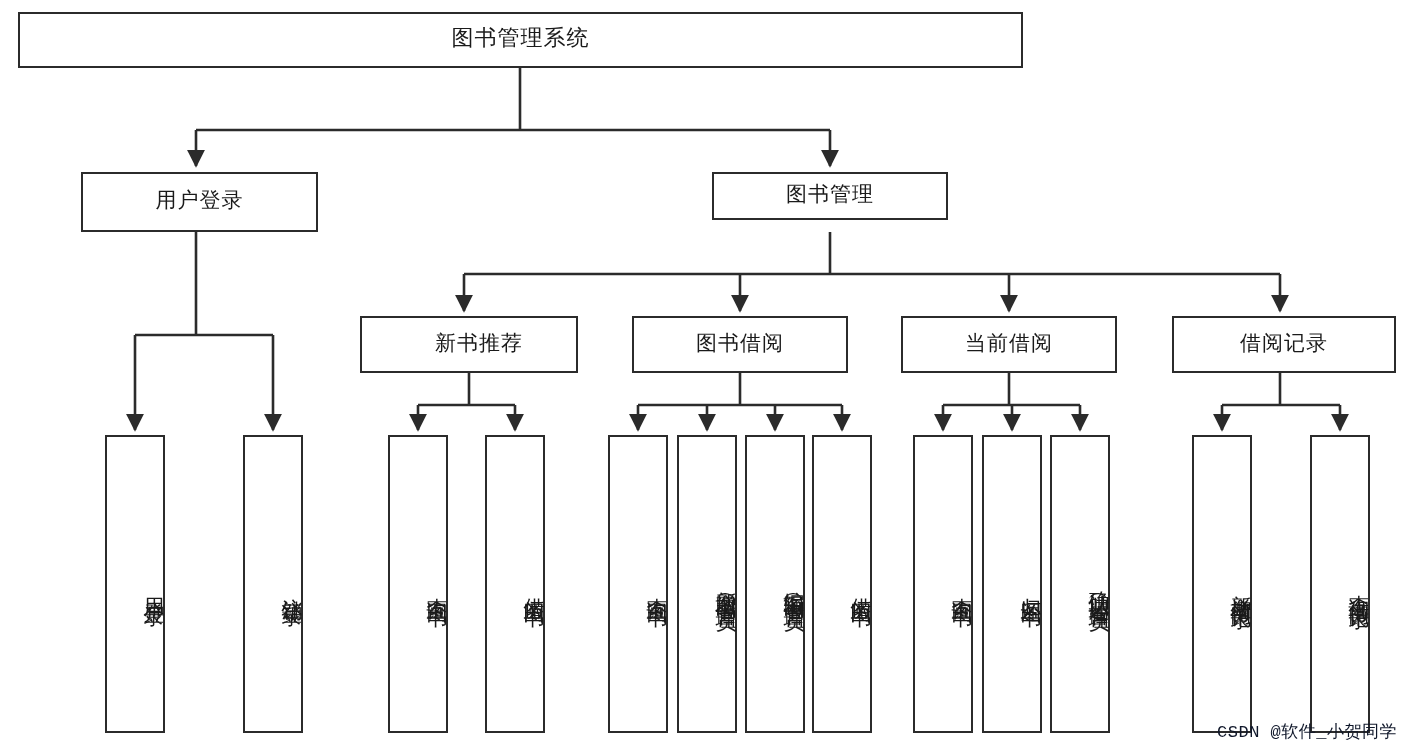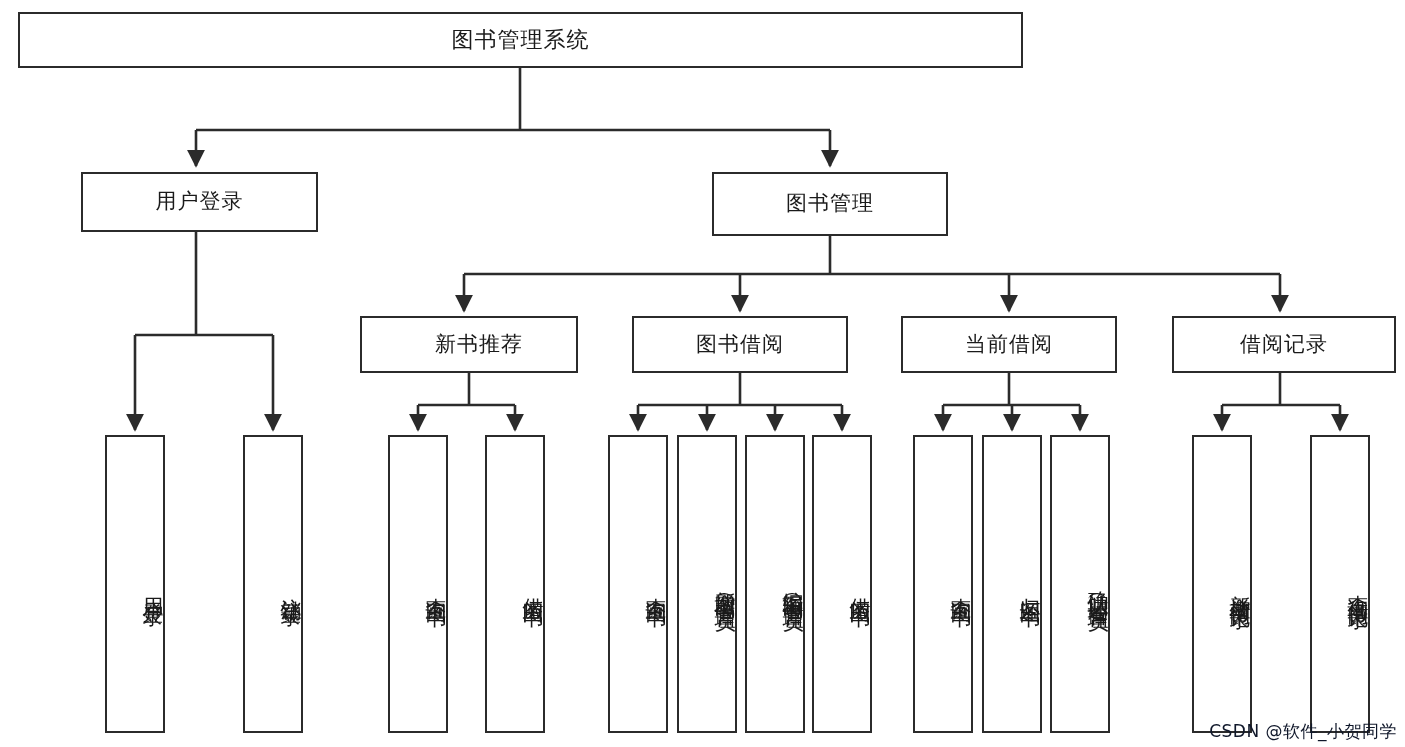--- a/index.html
+++ b/index.html
@@ -9,20 +9,21 @@
   }
   body {
     font-family: "DejaVu Sans", "Liberation Sans", sans-serif;
   }
   #canvas {
     position: relative;
     width: 1405px;
     height: 747px;
     background: #ffffff;
     overflow: hidden;
+    font-family: Liberation Mono, monospace;
   }
   #wires {
     position: absolute;
     left: 0;
     top: 0;
     width: 1405px;
     height: 747px;
     pointer-events: none;
   }
   .node {
@@ -120,21 +121,21 @@
     </g>
   </svg>
 
   <div class="node node-h node-title" style="left:18px; top:12px; width:1005px; height:56px;">
     <span>图书管理系统</span>
   </div>
 
   <div class="node node-h" style="left:81px; top:172px; width:237px; height:60px;">
     <span>用户登录</span>
   </div>
-  <div class="node node-h" style="left:712px; top:172px; width:236px; height:64px;">
+  <div class="node node-h" style="left:712px; top:172px; width:236px; height:48px;">
     <span>图书管理</span>
   </div>
 
   <div class="node node-h" style="left:360px; top:316px; width:218px; height:57px;padding-left:20px;">
     <span>新书推荐</span>
   </div>
   <div class="node node-h" style="left:632px; top:316px; width:216px; height:57px;">
     <span>图书借阅</span>
   </div>
   <div class="node node-h" style="left:901px; top:316px; width:216px; height:57px;">

